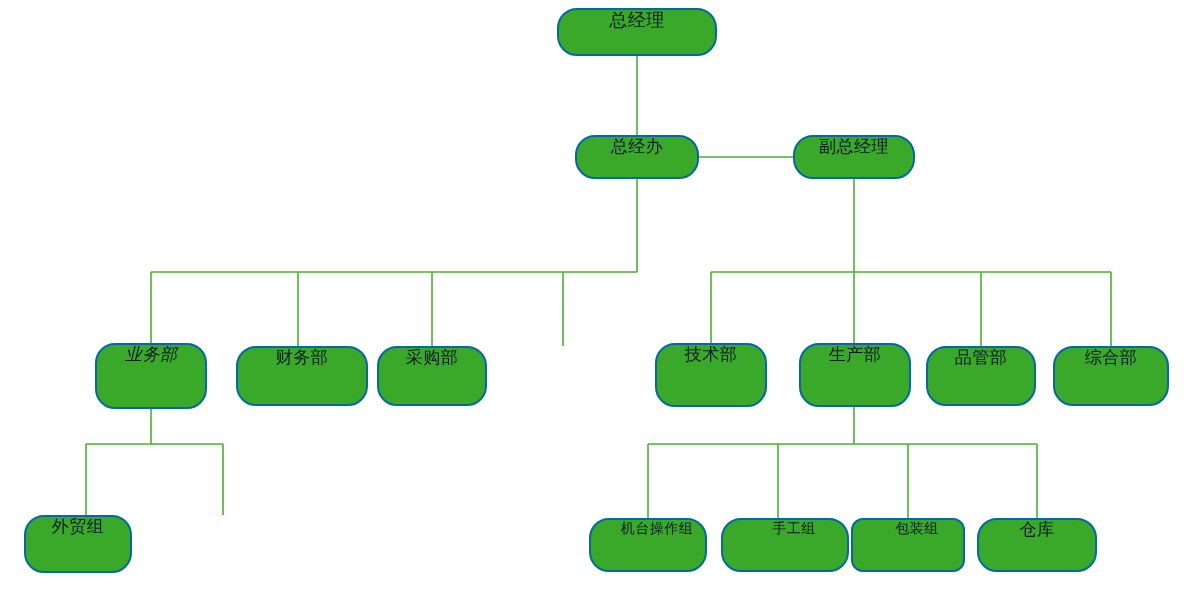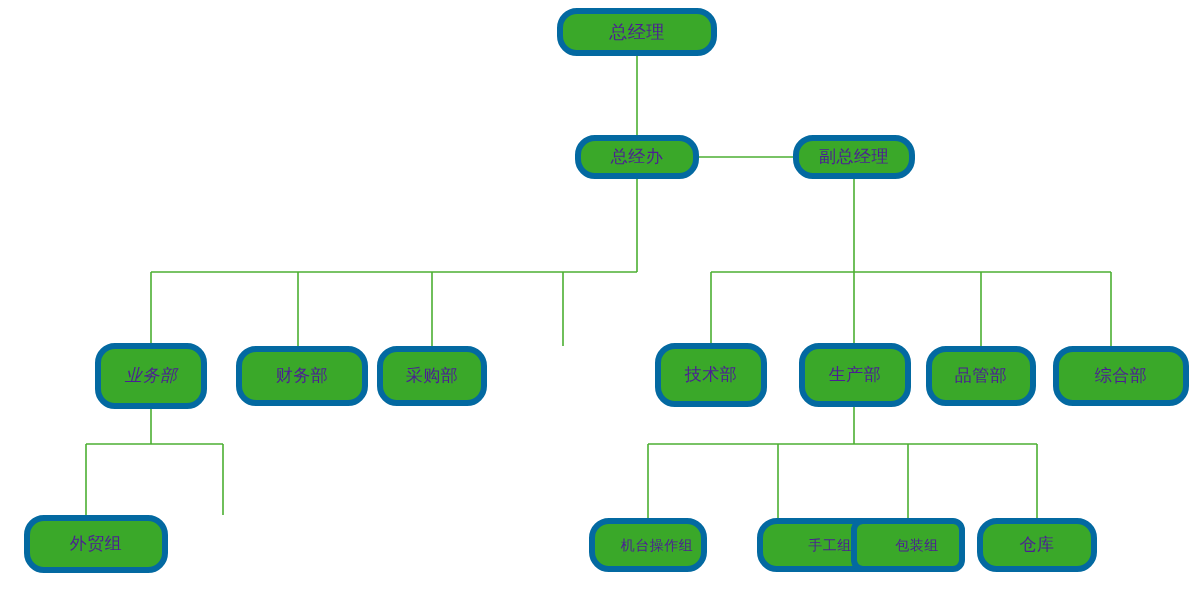--- a/index.html
+++ b/index.html
@@ -21,25 +21,24 @@
     position: absolute;
     left: 0;
     top: 0;
     width: 1200px;
     height: 592px;
   }
   .node {
     position: absolute;
     box-sizing: border-box;
     background: #3aa829;
-    border: 6px solid #0369a1;
+    border: 2px solid #0369a1;
     border-radius: 18px;
-    color: #4c1d95;
+    color: #0f172a;
     display: flex;
-    align-items: center;
     justify-content: center;
     text-align: center;
     line-height: 1.15;
     letter-spacing: 0.5px;
   }
   .node.big { font-size: 18px; border-radius: 20px; }
   .node.mid { font-size: 17px; border-radius: 20px; }
   .node.small { font-size: 14px; border-radius: 20px; padding-left: 18px; }
 </style>
 </head>
@@ -105,32 +104,32 @@
 
   <div class="node mid" style="left:655px;top:343px;width:112px;height:64px;">
       <span>技术部</span>
     </div>
   <div class="node mid" style="left:799px;top:343px;width:112px;height:64px;">
       <span>生产部</span>
     </div>
   <div class="node mid" style="left:926px;top:346px;width:110px;height:60px;">
       <span>品管部</span>
     </div>
-  <div class="node mid" style="left:1053px;top:346px;width:136px;height:60px;">
+  <div class="node mid" style="left:1053px;top:346px;width:116px;height:60px;">
       <span>综合部</span>
     </div>
 
-  <div class="node mid" style="left:24px;top:515px;width:144px;height:58px;">
+  <div class="node mid" style="left:24px;top:515px;width:108px;height:58px;">
       <span>外贸组</span>
     </div>
 
   <div class="node small" style="left:589px;top:518px;width:118px;height:54px;">
       <span>机台操作组</span>
     </div>
-  <div class="node small" style="left:721px;top:518px;width:128px;height:54px;margin-left:36px;">
+  <div class="node small" style="left:721px;top:518px;width:128px;height:54px;">
       <span>手工组</span>
     </div>
   <div class="node small" style="left:851px;top:518px;width:114px;height:54px;border-radius:12px;">
       <span>包装组</span>
     </div>
   <div class="node mid" style="left:977px;top:518px;width:120px;height:54px;">
       <span>仓库</span>
     </div>
 
 </div>

